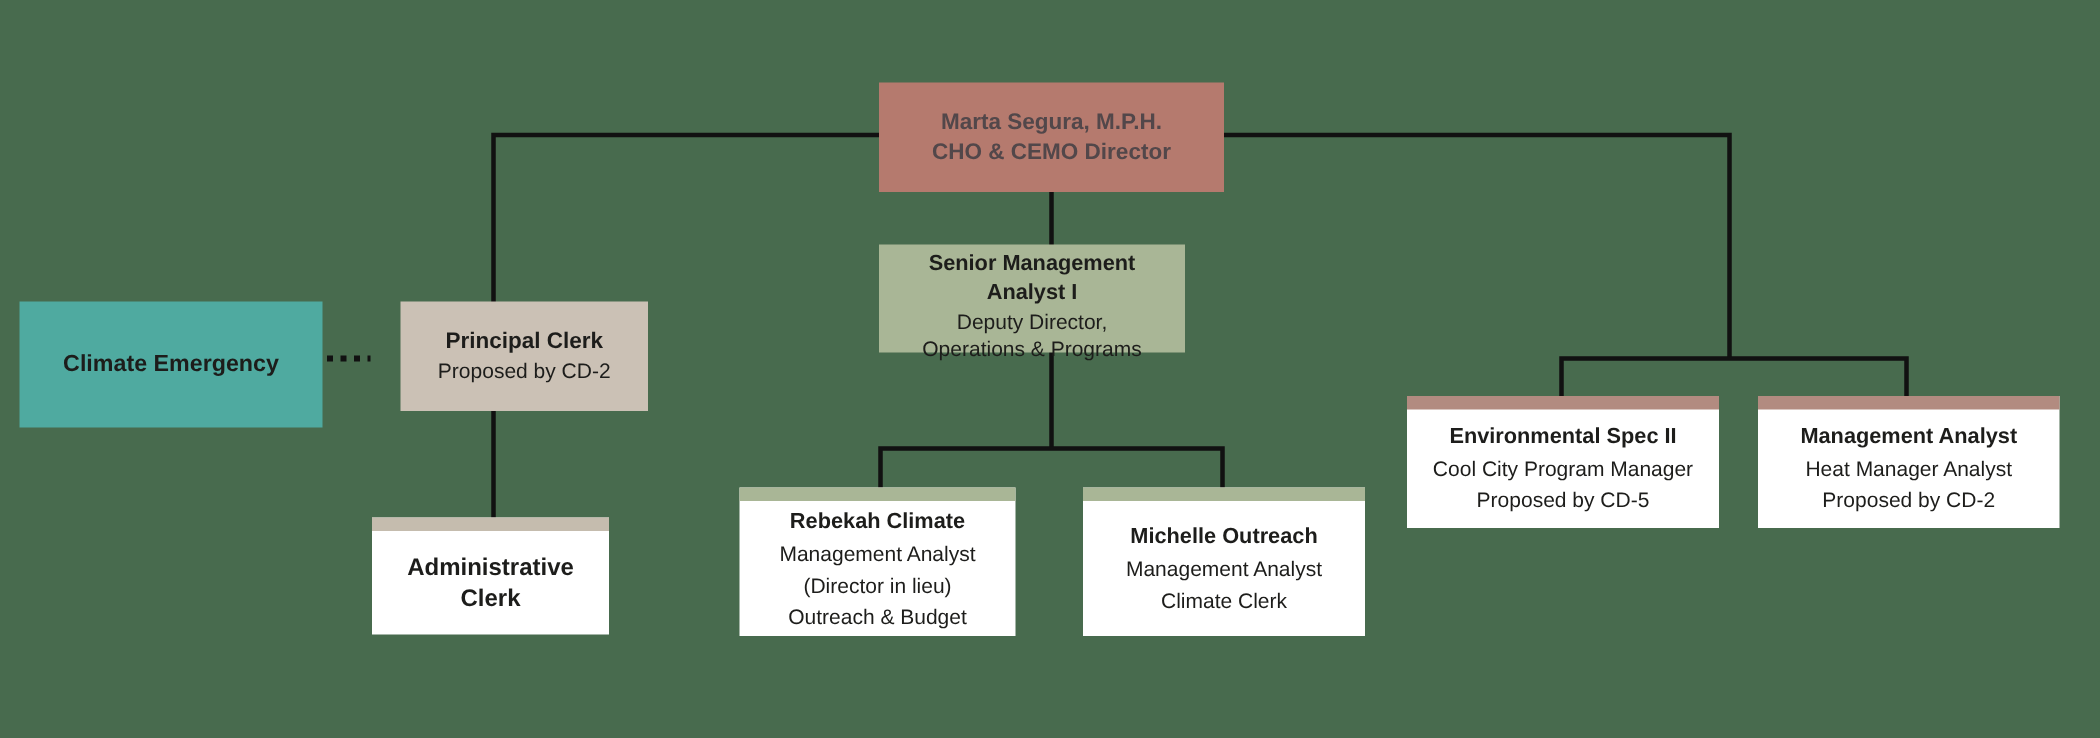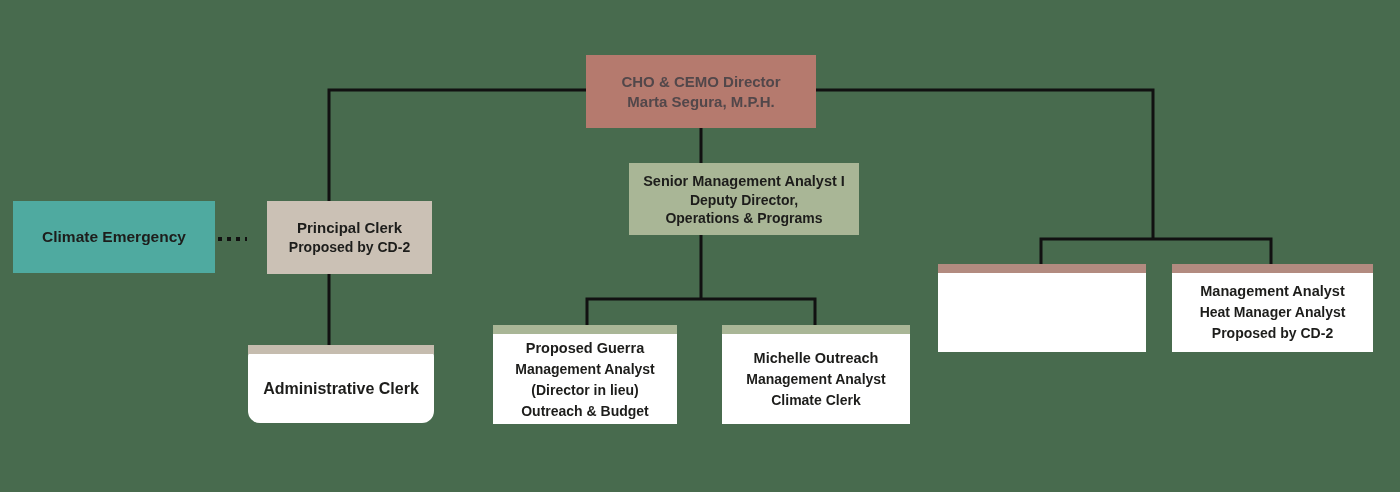--- a/index.html
+++ b/index.html
@@ -32,58 +32,57 @@
   .node .strip { height: 9px; flex: none; }
   .node .content {
     flex: 1;
     display: flex;
     flex-direction: column;
     justify-content: center;
     align-items: center;
     padding: 4px 8px;
   }
   .node .title { font-weight: bold; }
-  .node .line { font-weight: bold; }
+  .node .line { font-weight: normal; }
 
   
   .node.director {
     left: 586px; top: 55px; width: 230px; height: 73px;
     background: var(--c-salmon, #b57a6e);
     color: var(--c-text-on-salmon, #52474a);
   }
   .node.director .line { font-weight: bold; font-size: 15px; line-height: 20px; }
 
   .node.deputy {
-    left: 586px; top: 163px; width: 230px; height: 72px;
+    left: 586px; top: 163px; width: 204px; height: 72px;
     background: var(--c-sage, #a9b696);
-    margin-left: 43px;
   }
   .node.deputy .title { font-size: 14.5px; line-height: 19px; }
   .node.deputy .line { font-size: 14px; line-height: 18px; }
 
   .node.commission {
-    left: 13px; top: 201px; width: 202px; height: 72px;
+    left: 13px; top: 201px; width: 202px; height: 84px;
     background: var(--c-teal, #4faaa0);
   }
   .node.commission .line { font-weight: bold; font-size: 15.5px; line-height: 22px; }
 
   .node.principal {
     left: 247px; top: 201px; width: 165px; height: 73px;
     background: var(--c-greige, #cbc1b5);
     margin-left: 20px;
   }
   .node.principal .title { font-size: 15px; line-height: 20px; }
   .node.principal .line { font-size: 14px; line-height: 19px; }
 
   
   .node.card { background: var(--c-white, #fff); }
   .node.card .title { font-size: 14.5px; line-height: 21px; }
   .node.card .line { font-size: 14px; line-height: 21px; }
 
-  .node.admin { left: 248px; top: 345px; width: 186px; height: 78px; border-radius: 12px; }
+  .node.admin { left: 248px; top: 345px; width: 158px; height: 78px; }
   .node.admin .strip { background: var(--c-tan-strip, #c5bcae); }
   .node.admin .title { font-size: 16px; }
 
   .node.rebekah { left: 493px; top: 325px; width: 184px; height: 99px; }
   .node.rebekah .strip { background: var(--c-sage, #a9b696); }
 
   .node.michelle { left: 722px; top: 325px; width: 188px; height: 99px; }
   .node.michelle .strip { background: var(--c-sage, #a9b696); }
 
   .node.envspec { left: 938px; top: 264px; width: 208px; height: 88px; }
@@ -109,22 +108,22 @@
 
     <polyline points="1041,266 1041,239 1271,239 1271,266" stroke-width="3"></polyline>
 
     <line x1="329" y1="274" x2="329" y2="347" stroke-width="3"></line>
 
     <line x1="218" y1="239" x2="247" y2="239" stroke-width="4" stroke-dasharray="4 5"></line>
   </svg>
 
   <div class="node director">
     <div class="content">
+      <div class="line">Marta Segura, M.P.H.</div>
       <div class="line">CHO &amp; CEMO Director</div>
-      <div class="line">Marta Segura, M.P.H.</div>
     </div>
   </div>
 
   <div class="node deputy">
     <div class="content">
       <div class="title">Senior Management Analyst I</div>
       <div class="line">Deputy Director,</div>
       <div class="line">Operations &amp; Programs</div>
     </div>
   </div>
@@ -145,38 +144,43 @@
   <div class="node card admin">
     <div class="strip"></div>
     <div class="content">
       <div class="title">Administrative Clerk</div>
     </div>
   </div>
 
   <div class="node card rebekah">
     <div class="strip"></div>
     <div class="content">
-      <div class="title">Proposed Guerra</div>
+      <div class="title">Rebekah Climate</div>
       <div class="line">Management Analyst</div>
       <div class="line">(Director in lieu)</div>
       <div class="line">Outreach &amp; Budget</div>
     </div>
   </div>
 
   <div class="node card michelle">
     <div class="strip"></div>
     <div class="content">
       <div class="title">Michelle Outreach</div>
       <div class="line">Management Analyst</div>
       <div class="line">Climate Clerk</div>
     </div>
   </div>
 
   <div class="node card envspec">
     <div class="strip"></div>
+    <div class="content">
+      <div class="title">Environmental Spec II</div>
+      <div class="line">Cool City Program Manager</div>
+      <div class="line">Proposed by CD-5</div>
+    </div>
   </div>
 
   <div class="node card mgmt">
     <div class="strip"></div>
     <div class="content">
       <div class="title">Management Analyst</div>
       <div class="line">Heat Manager Analyst</div>
       <div class="line">Proposed by CD-2</div>
     </div>
   </div>

